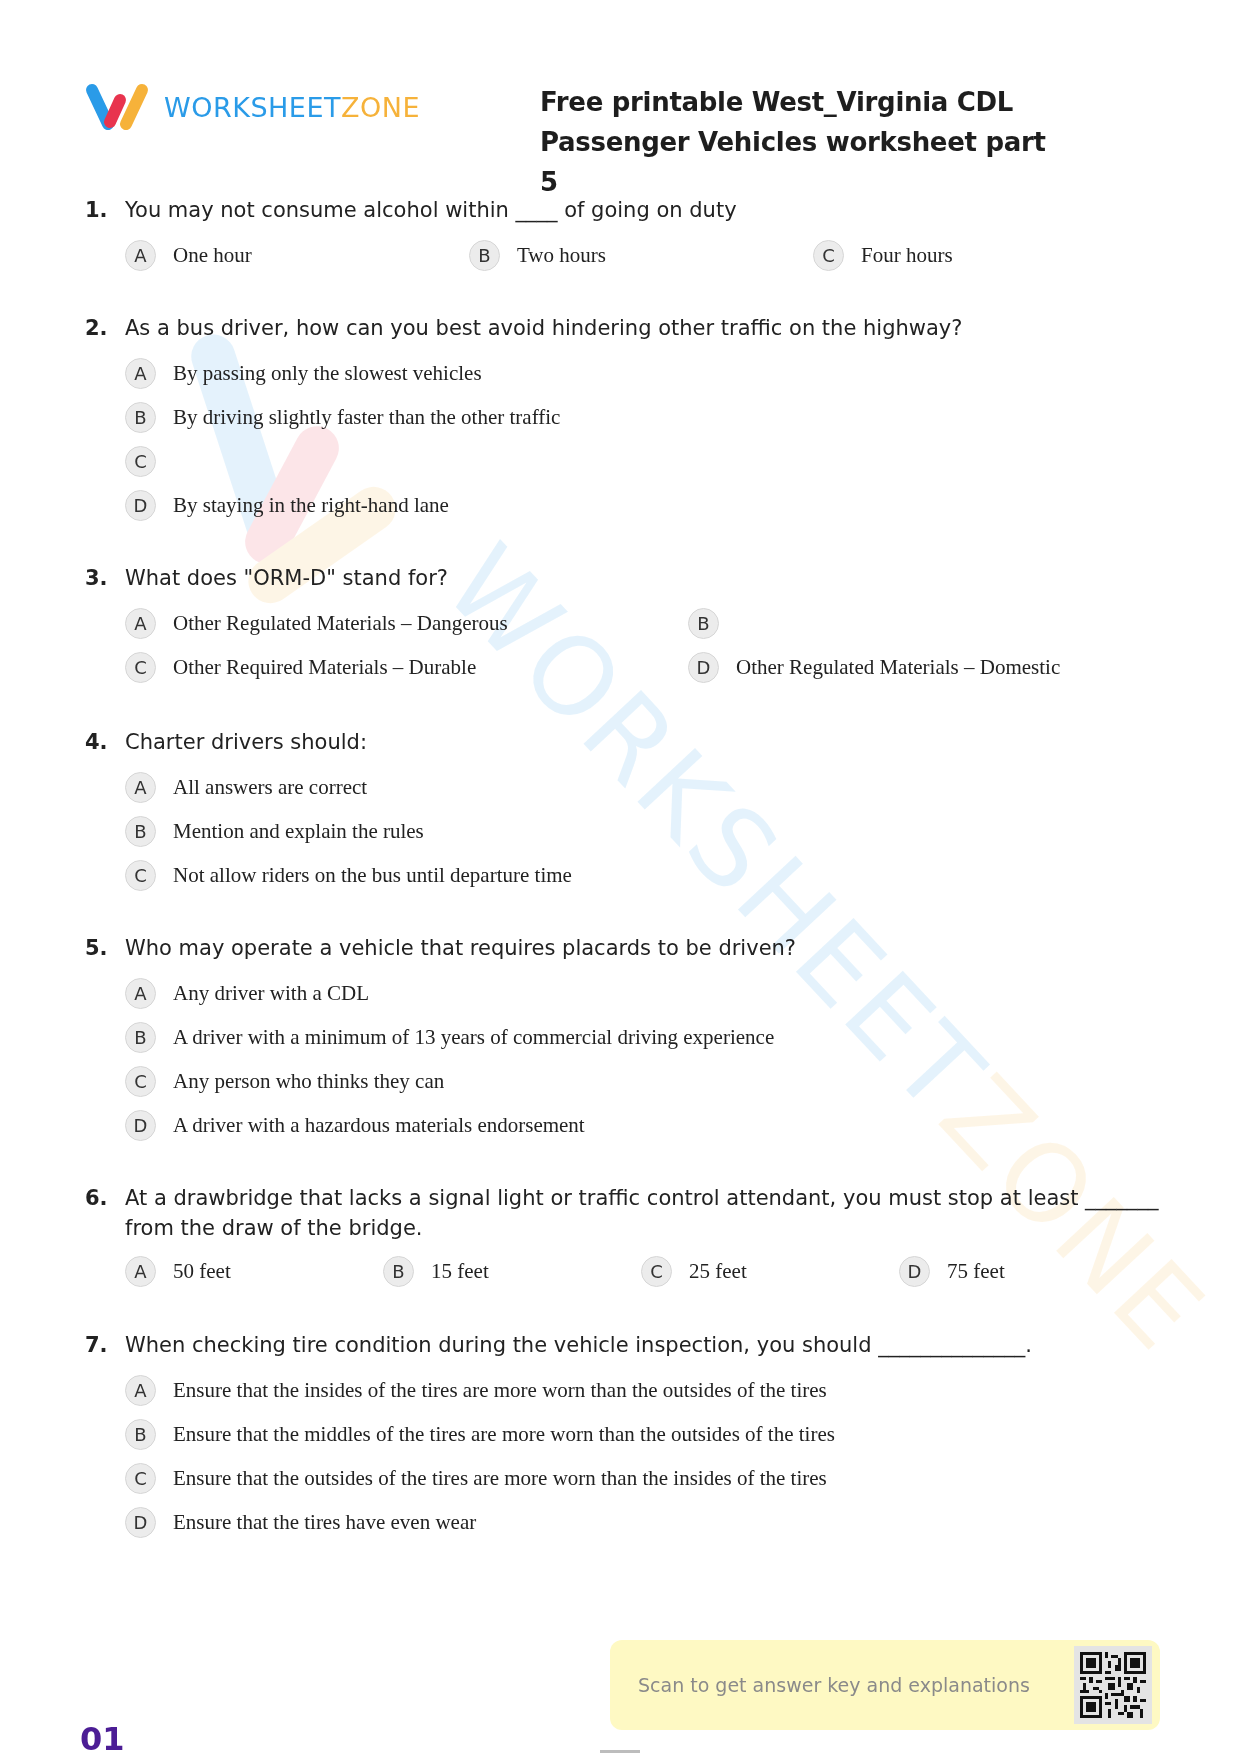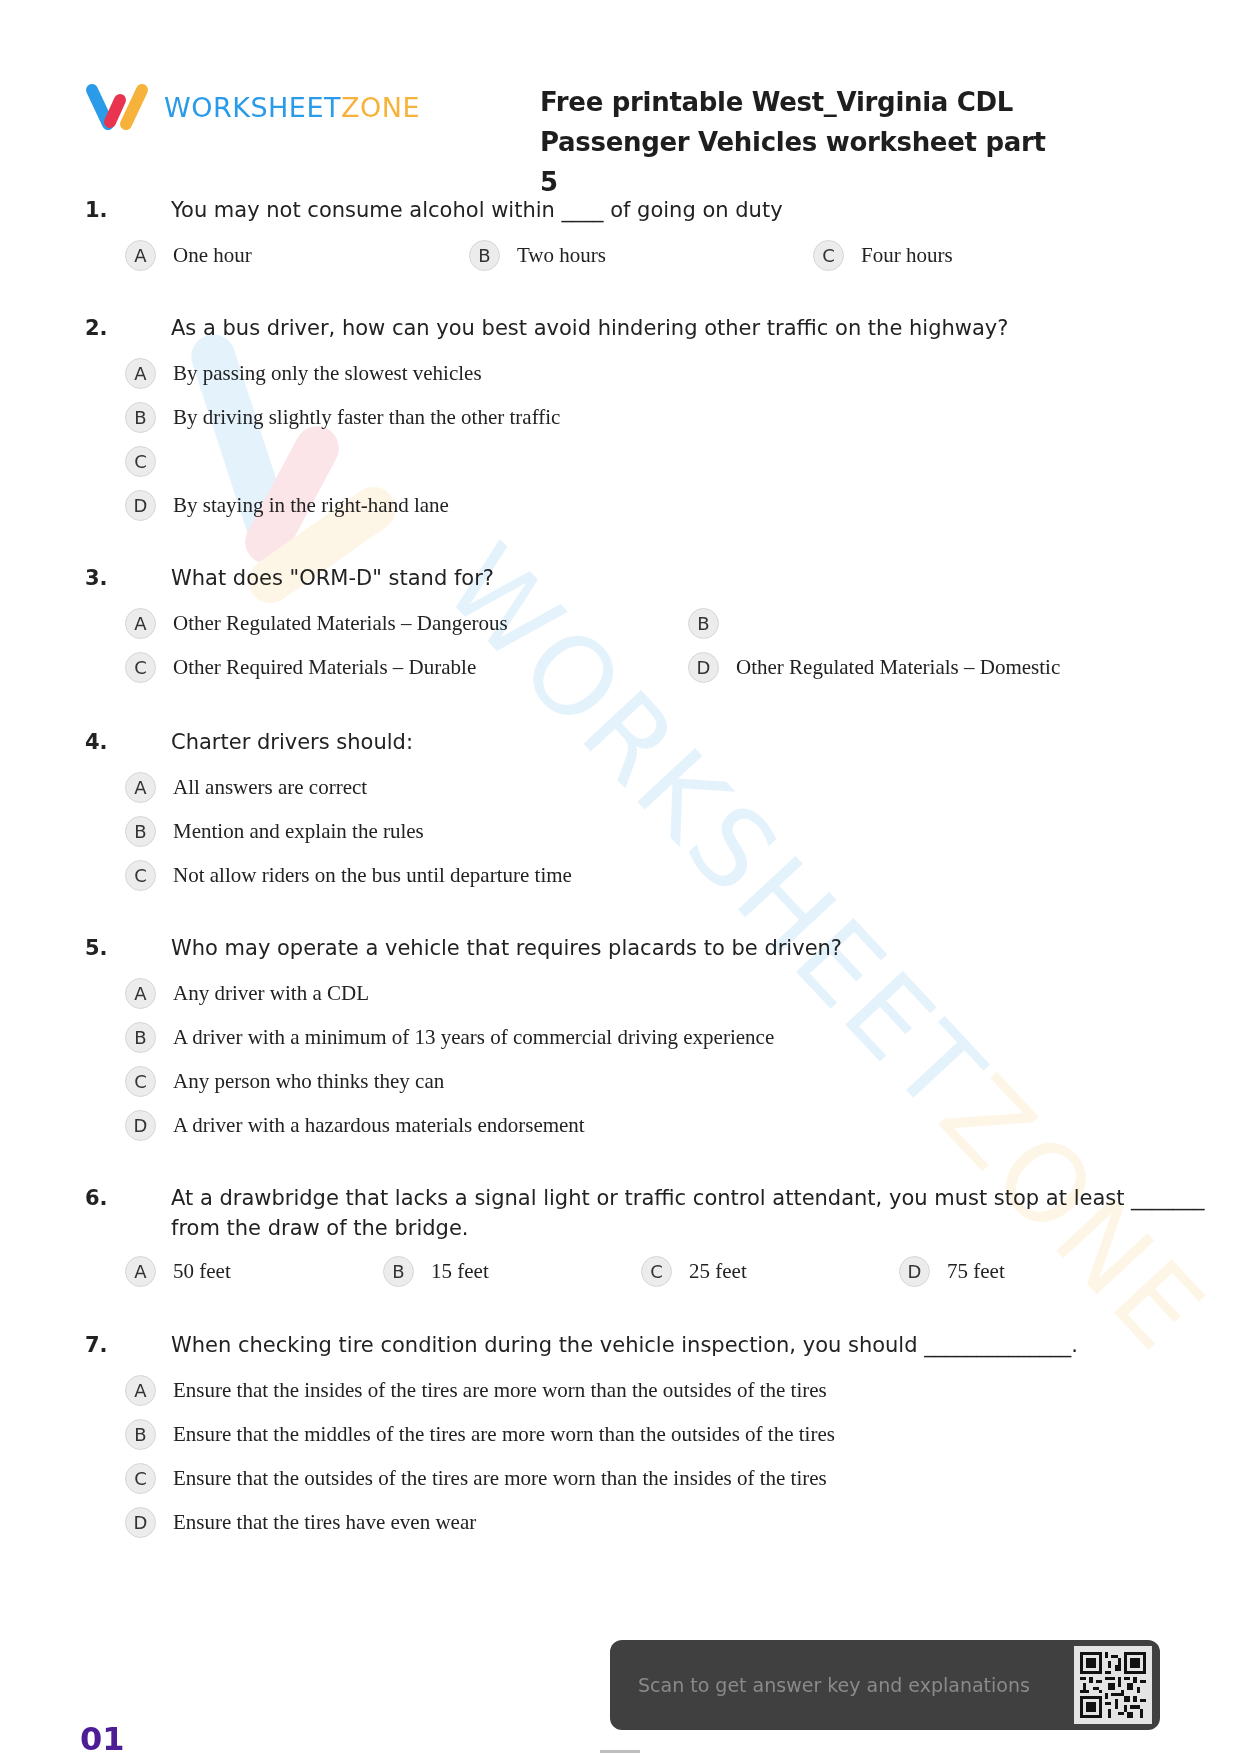--- a/index.html
+++ b/index.html
@@ -13,29 +13,29 @@
     .logo-mark { width: 68px; height: 50px; }
     .logo-text { margin-left: 12px; font-family: "DejaVu Sans", sans-serif; font-size: 27px; letter-spacing: 0.5px; font-weight: 500; }
     .logo-text .w1 { color: #2a9be8; }
     .logo-text .w2 { color: #f6b23a; }
 
     .title { position: absolute; left: 540px; top: 82px; width: 520px; font-family: "DejaVu Sans", sans-serif; font-weight: 700; font-size: 26px; line-height: 40px; color: #1e1e1e; letter-spacing: -0.3px; }
 
     .q { position: absolute; left: 85px; z-index: 2; }
     .q-head { display: flex; font-size: 21px; line-height: 30px; color: #222; }
     .q-num { width: 40px; font-weight: 700; }
-    .q-text { width: 1040px; margin-left: 46px; }
+    .q-text { width: 1040px; }
     .opts { margin-left: 40px; }
     .opt-row { display: flex; align-items: center; height: 44px; }
     .opt { display: flex; align-items: center; }
     .badge { width: 31px; height: 31px; border-radius: 50%; background: #ececec; border: 1px solid #d6d6d6; font-size: 18px; display: flex; align-items: center; justify-content: center; color: #333; flex-shrink: 0; }
     .opt-label { margin-left: 17px; font-size: 21px; color: #222; white-space: nowrap; font-family: Liberation Serif, serif; }
 
     .footer-num { position: absolute; left: 80px; top: 1672px; font-weight: 700; font-size: 32px; text-decoration: underline; text-underline-offset: 4px; color: #4c1d95; z-index: 2; margin-top: 48px; }
-    .scan-box { position: absolute; left: 610px; top: 1640px; width: 550px; height: 90px; background: #404040; border-radius: 12px; z-index: 2; display: flex; align-items: center; }
+    .scan-box { position: absolute; left: 610px; top: 1640px; width: 550px; height: 90px; background: #fef9c3; border-radius: 12px; z-index: 2; display: flex; align-items: center; }
     .scan-text { margin-left: 28px; font-size: 19px; color: #8a8a8a; }
     .qr { position: absolute; right: 8px; top: 6px; width: 78px; height: 78px; background: #e4e4e4; display: flex; align-items: center; justify-content: center; }
     .page-mark { position: absolute; left: 600px; top: 1750px; width: 40px; height: 3px; background: #bdbdbd; }
   </style>
 </head>
 <body>
 
 <svg class="watermark" viewBox="0 0 1239 1754">
   <g opacity="0.12">
     <rect x="220" y="330" width="44" height="230" rx="22" fill="#2a9be8" transform="rotate(-18 242 445)"></rect>

